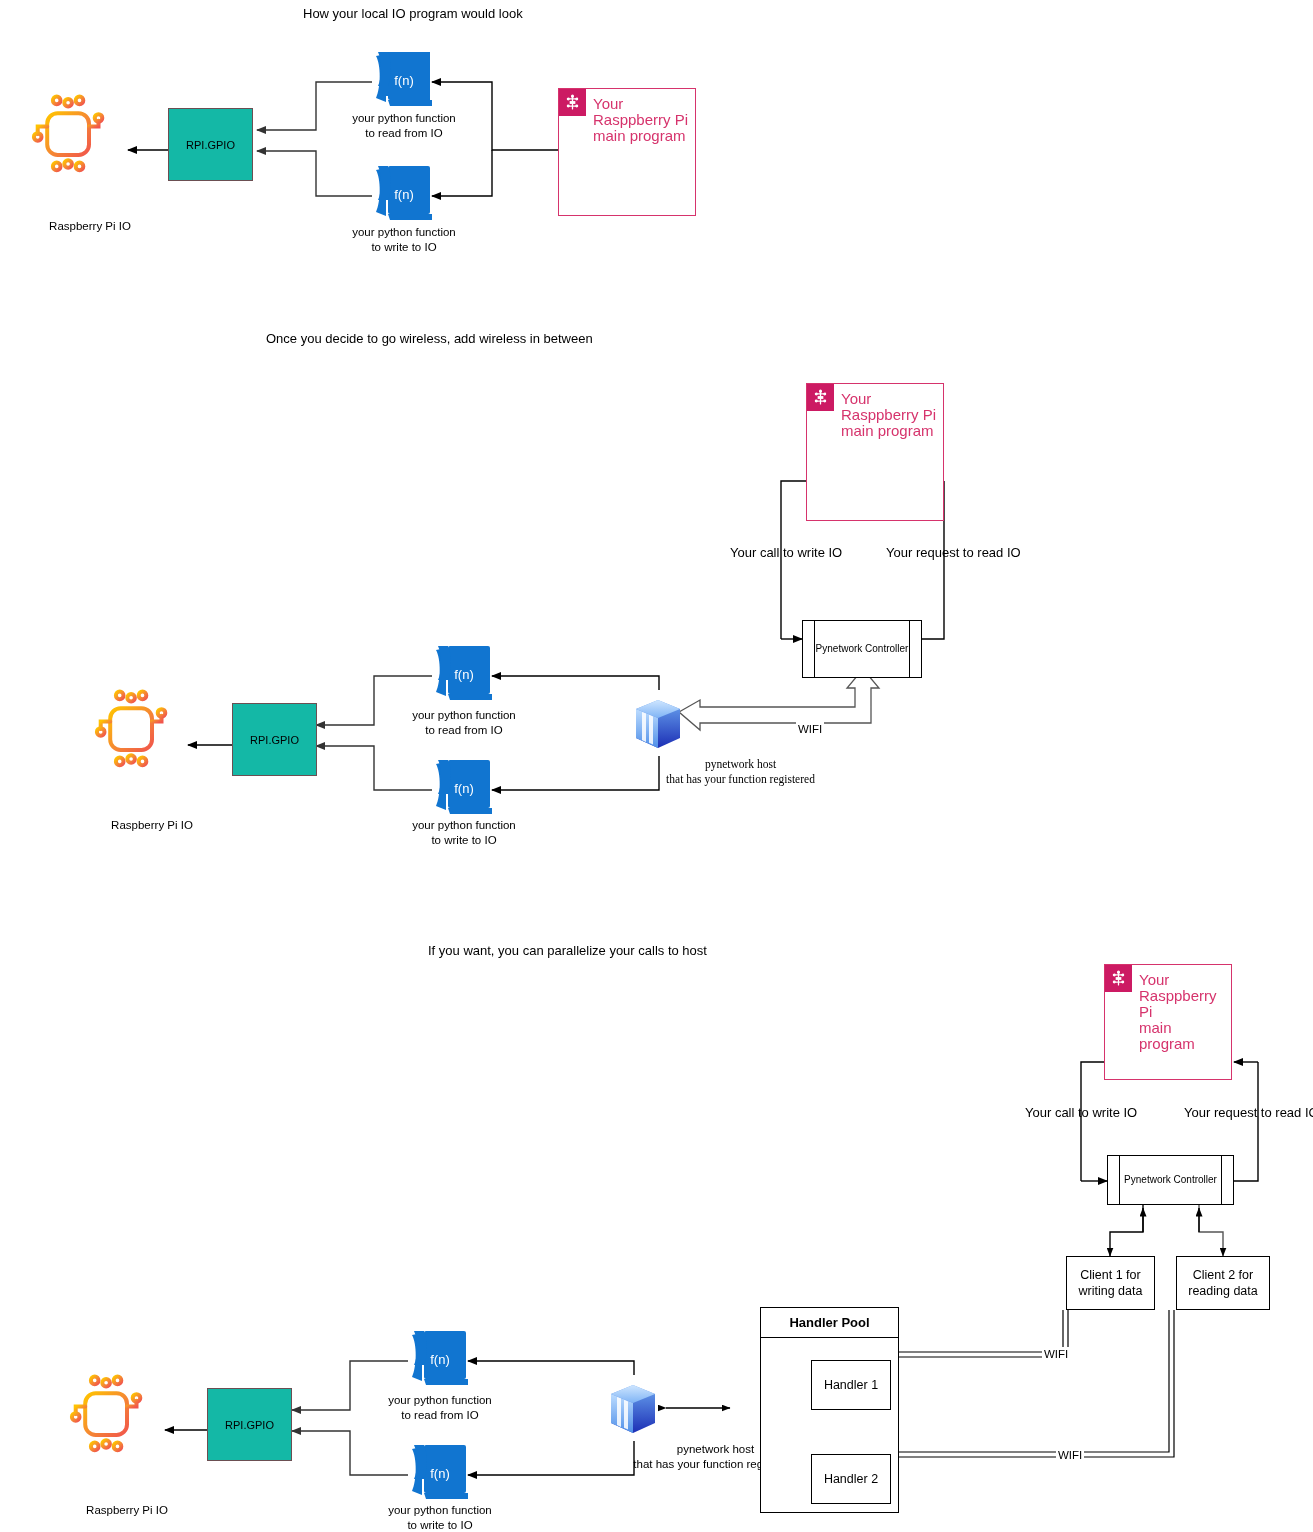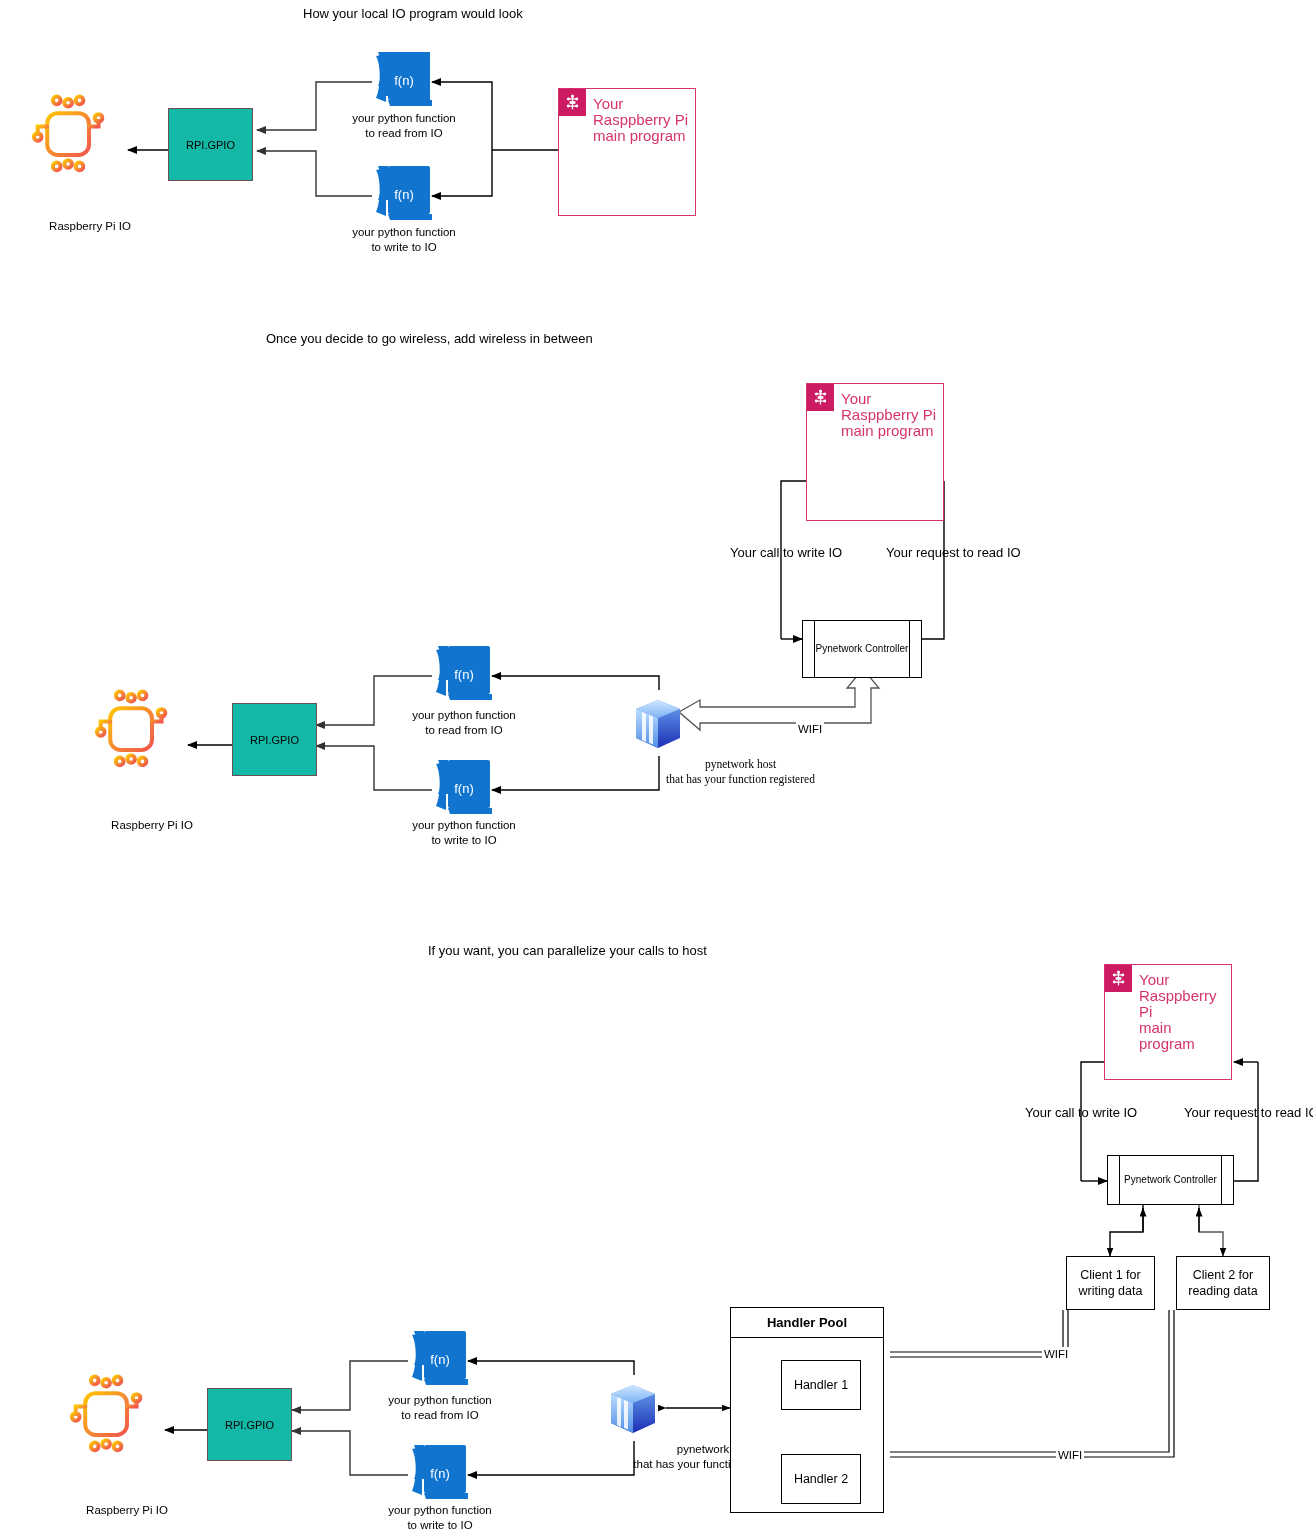--- a/index.html
+++ b/index.html
@@ -406,21 +406,21 @@
 
   <div class="icon-wrap" style="left:410px;top:1445px;width:60px;height:56px;">
     <span class="fn-label">f(n)</span>
   </div>
   <div class="cap abs" style="left:354px;top:1503px;width:172px;">your python function
 to write to IO</div>
 
   <div class="cap abs" style="left:524px;top:1442px;width:383px;text-align:center;">pynetwork host
 that has your function registered</div>
 
-  <div class="pool-box abs" style="left:730px;top:1307px;width:154px;height:206px;">
+  <div class="pool-box abs" style="left:760px;top:1307px;width:139px;height:206px;">
     <div class="pool-title">Handler Pool</div>
     <div class="plain-box abs" style="left:50px;top:52px;width:80px;height:50px;">Handler 1</div>
     <div class="plain-box abs" style="left:50px;top:132px;width:80px;height:50px;margin-top:14px;">Handler 2</div>
   </div>
 
   <div class="proc-box" style="left:1107px;top:1155px;width:127px;height:50px;">
     <span class="bar" style="left:11px;"></span>
     <span class="bar" style="right:11px;"></span>
     <span class="lbl">Pynetwork
 Controller</span>

